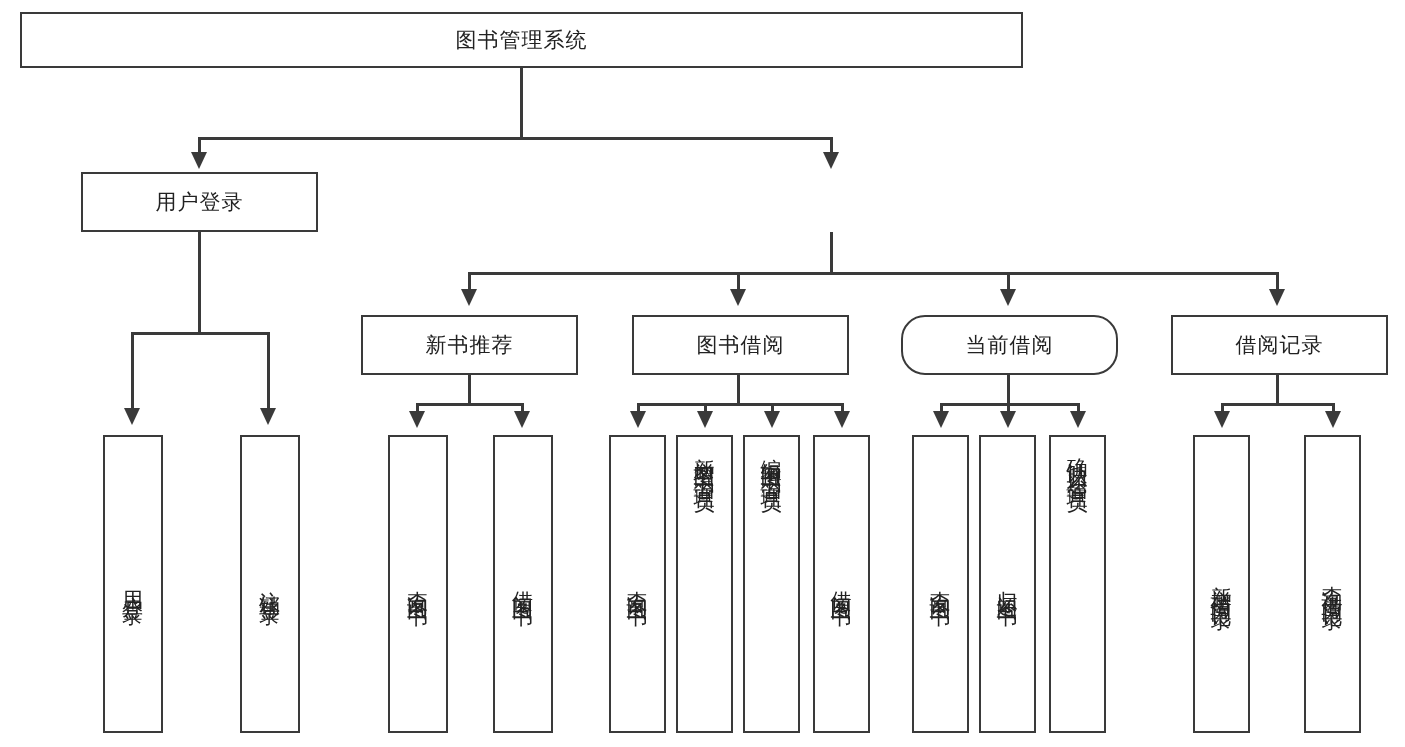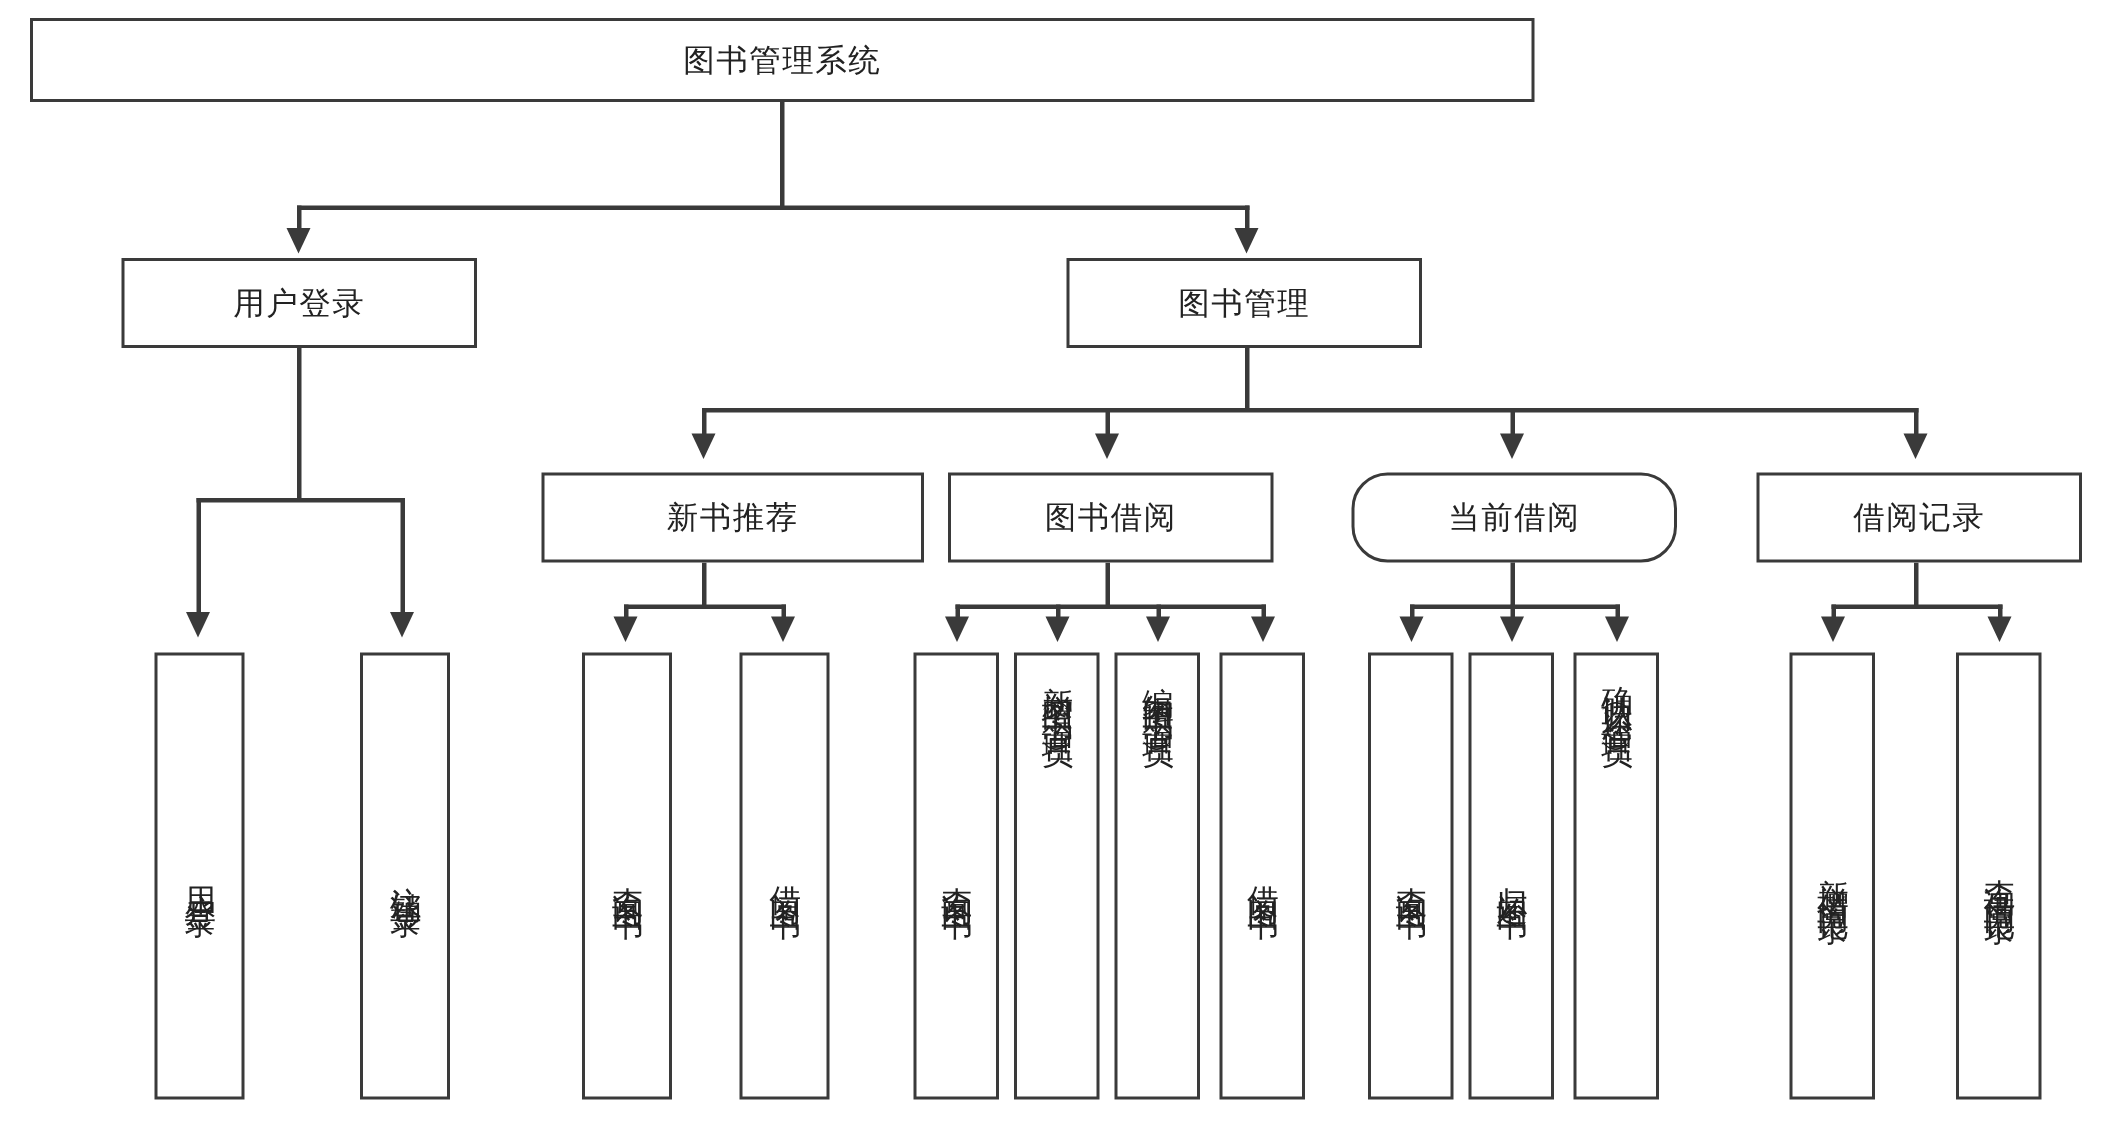--- a/index.html
+++ b/index.html
@@ -129,25 +129,22 @@
   <div class="arrow" style="left:1214px;top:411px;"></div>
   <div class="arrow" style="left:1325px;top:411px;"></div>
 
   <div class="node h" style="left:20px;top:12px;width:1003px;height:56px;">
     <span>图书管理系统</span>
   </div>
 
   <div class="node h" style="left:81px;top:172px;width:237px;height:60px;">
     <span>用户登录</span>
   </div>
-  <div class="node h" style="left:711px;top:172px;width:237px;height:60px;">
-    <span>图书管理</span>
-  </div>
-
-  <div class="node h" style="left:361px;top:315px;width:255px;height:60px;align-items:center;">
+
+  <div class="node h" style="left:361px;top:315px;width:217px;height:60px;align-items:center;">
     <span>新书推荐</span>
   </div>
   <div class="node h" style="left:632px;top:315px;width:217px;height:60px;align-items:center;">
     <span>图书借阅</span>
   </div>
   <div class="node h" style="left:901px;top:315px;width:217px;height:60px;border-radius:24px;">
     <span>当前借阅</span>
   </div>
   <div class="node h" style="left:1171px;top:315px;width:217px;height:60px;">
     <span>借阅记录</span>

